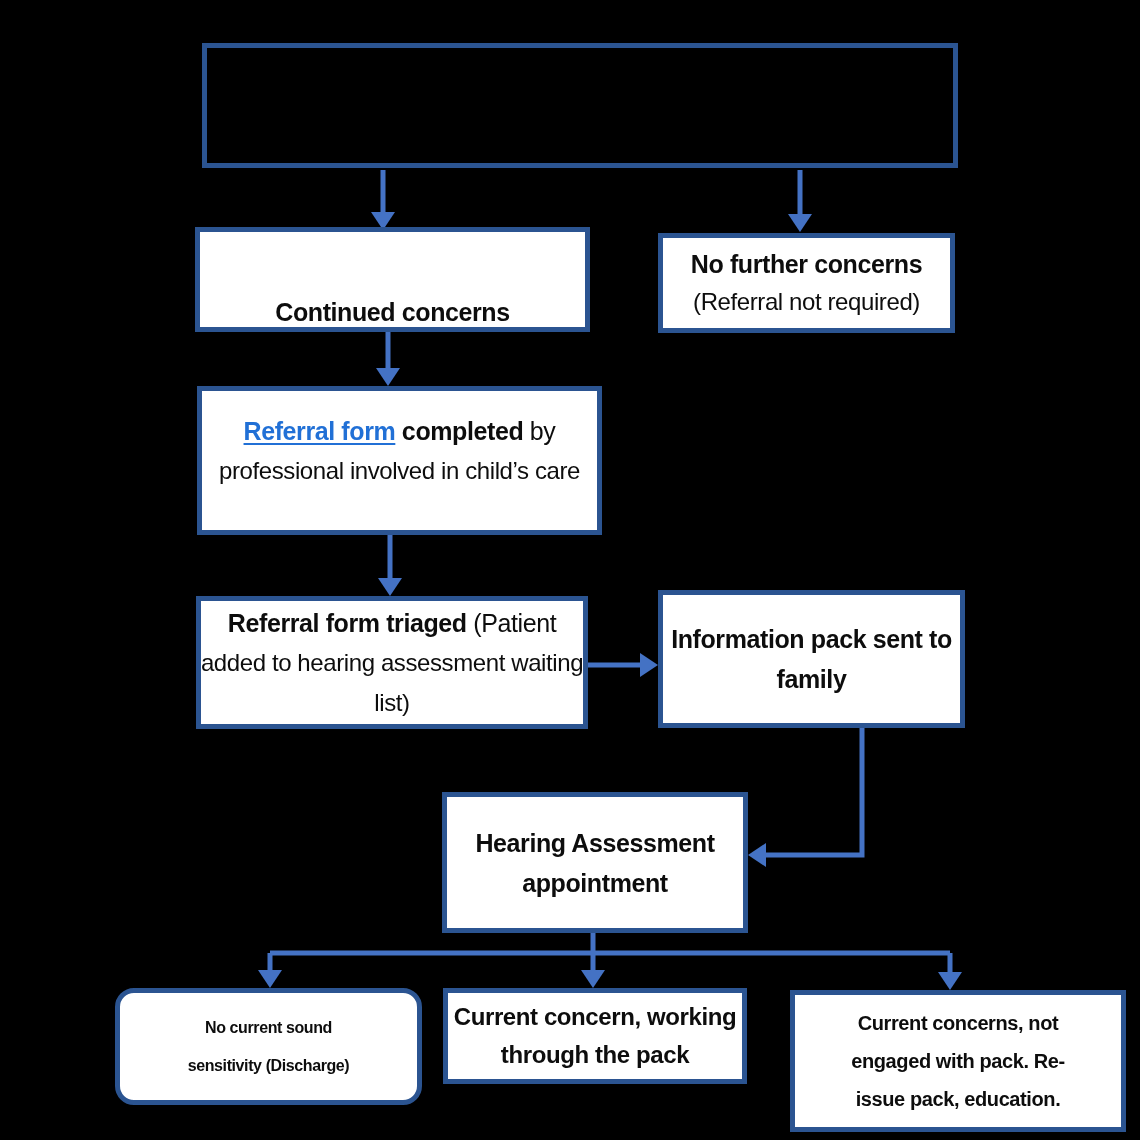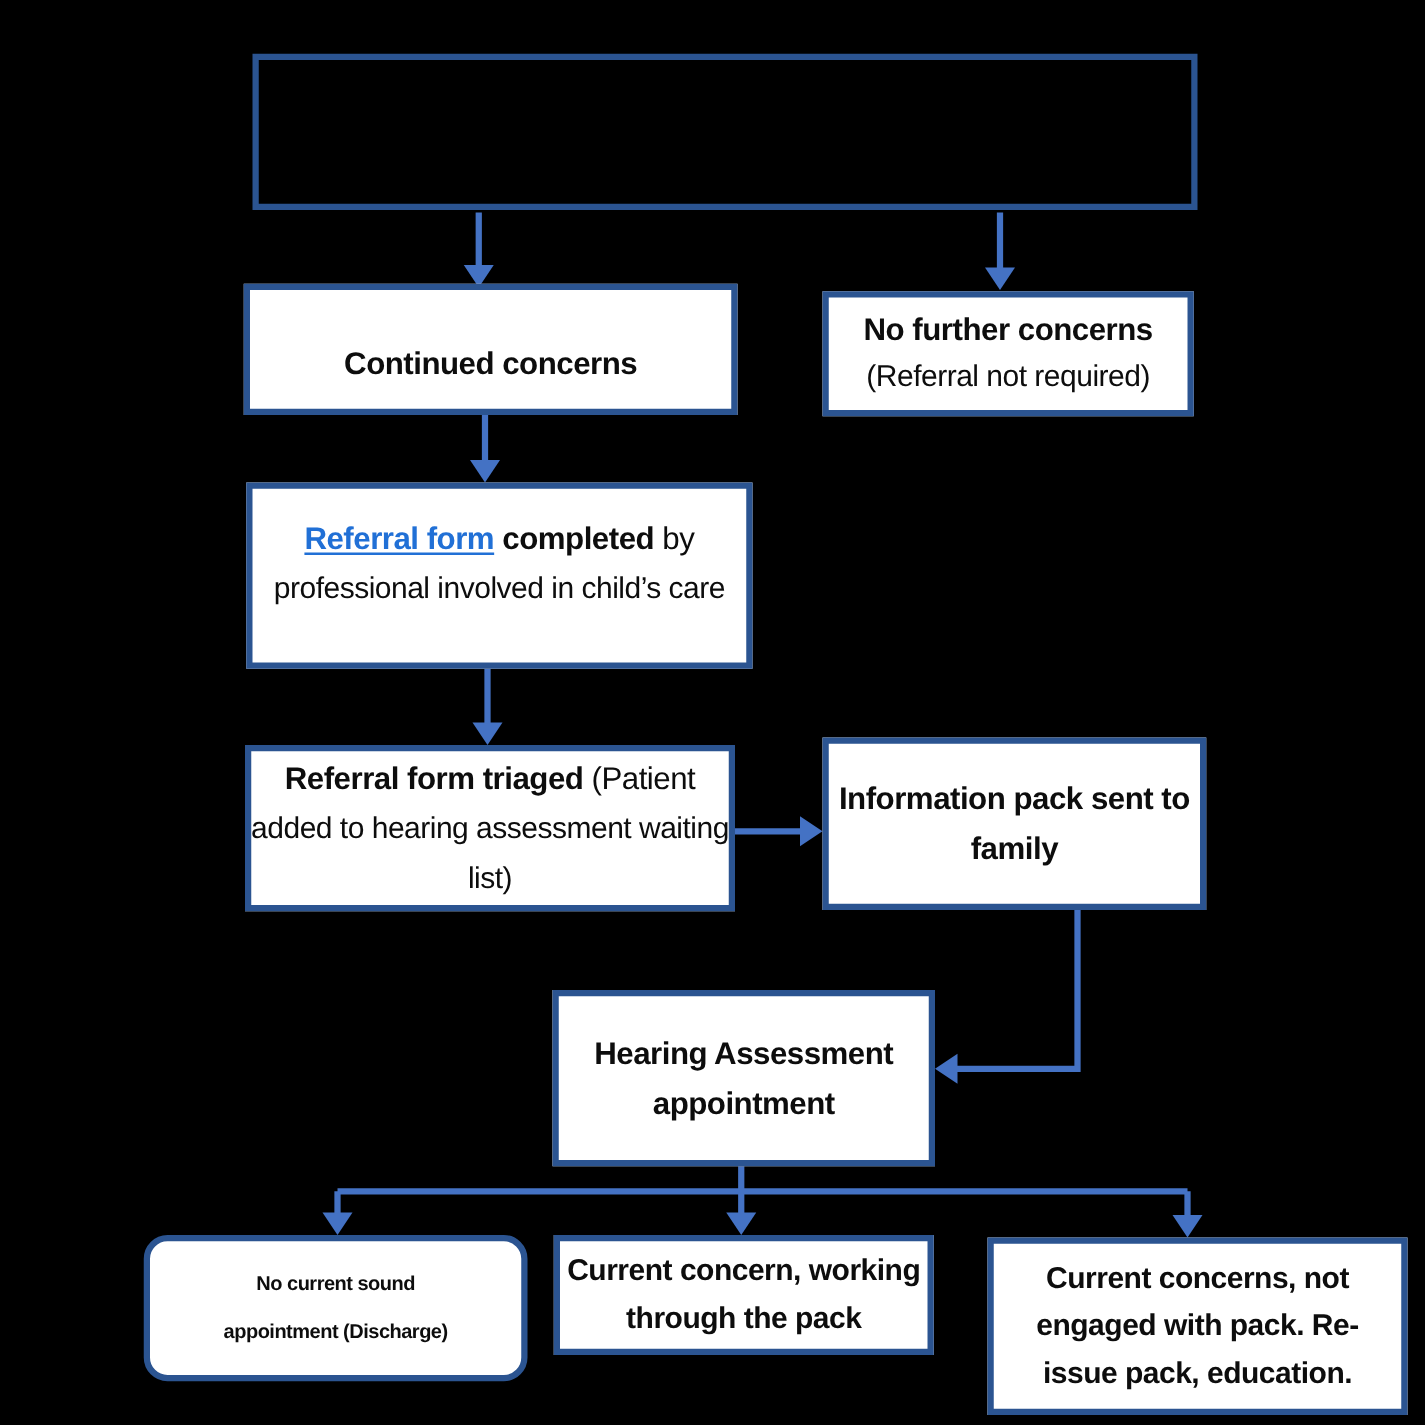--- a/index.html
+++ b/index.html
@@ -38,33 +38,33 @@
   .link {
     color: #2170d6;
     font-weight: bold;
     text-decoration: underline;
     text-decoration-thickness: 2px;
     text-underline-offset: 3px;
   }
 
   
   .n-top      { left: 202px; top: 43px;  width: 756px; height: 125px; background: transparent; }
-  .n-cont     { left: 195px; top: 227px; width: 395px; height: 105px; justify-content: center; padding-top: 24px; font-size: 25px; }
+  .n-cont     { left: 195px; top: 227px; width: 395px; height: 105px; justify-content: flex-end; padding-top: 24px; font-size: 25px; }
   .n-nofur    { left: 658px; top: 233px; width: 297px; height: 100px; line-height: 37px; }
   .n-nofur .line1 { font-size: 25px; }
   .n-nofur .line2 { font-size: 24px; }
   .n-refc     { left: 197px; top: 386px; width: 405px; height: 149px; justify-content: flex-start; padding-top: 20px; font-size: 25px; line-height: 40px; }
   .n-refc .line2 { font-size: 24px; }
   .n-triage   { left: 196px; top: 596px; width: 392px; height: 133px; font-size: 25px; line-height: 40px; }
   .n-triage .line2, .n-triage .line3 { font-size: 24px; }
   .n-info     { left: 658px; top: 590px; width: 307px; height: 138px; font-size: 25px; line-height: 40px; }
   .n-hear     { left: 442px; top: 792px; width: 306px; height: 141px; font-size: 25px; line-height: 40px; }
   .n-out1     { left: 115px; top: 988px; width: 307px; height: 117px; font-size: 16px; line-height: 38px; border-radius: 19px; }
   .n-out2     { left: 443px; top: 988px; width: 304px; height: 96px; font-size: 24px; line-height: 38px; }
-  .n-out3     { left: 790px; top: 990px; width: 336px; height: 142px; font-size: 24px; line-height: 38px; }
+  .n-out3     { left: 790px; top: 990px; width: 336px; height: 142px; font-size: 20px; line-height: 38px; }
 </style>
 </head>
 <body>
 
 <div class="canvas">
 
   <svg class="connectors" viewBox="0 0 1140 1140" xmlns="http://www.w3.org/2000/svg">
 
     <g>
       <path class="shaft" d="M383 170 V214"></path>
@@ -135,21 +135,21 @@
     <div class="line b">appointment</div>
   </div>
 
   <div class="node n-info">
     <div class="line b">Information pack sent to</div>
     <div class="line b">family</div>
   </div>
 
   <div class="node n-out1">
     <div class="line b">No current sound</div>
-    <div class="line b">appointment (Discharge)</div>
+    <div class="line b">sensitivity (Discharge)</div>
   </div>
 
   <div class="node n-out2">
     <div class="line b">Current concern, working</div>
     <div class="line b">through the pack</div>
   </div>
 
   <div class="node n-out3">
     <div class="line b">Current concerns, not</div>
     <div class="line b">engaged with pack. Re-</div>

